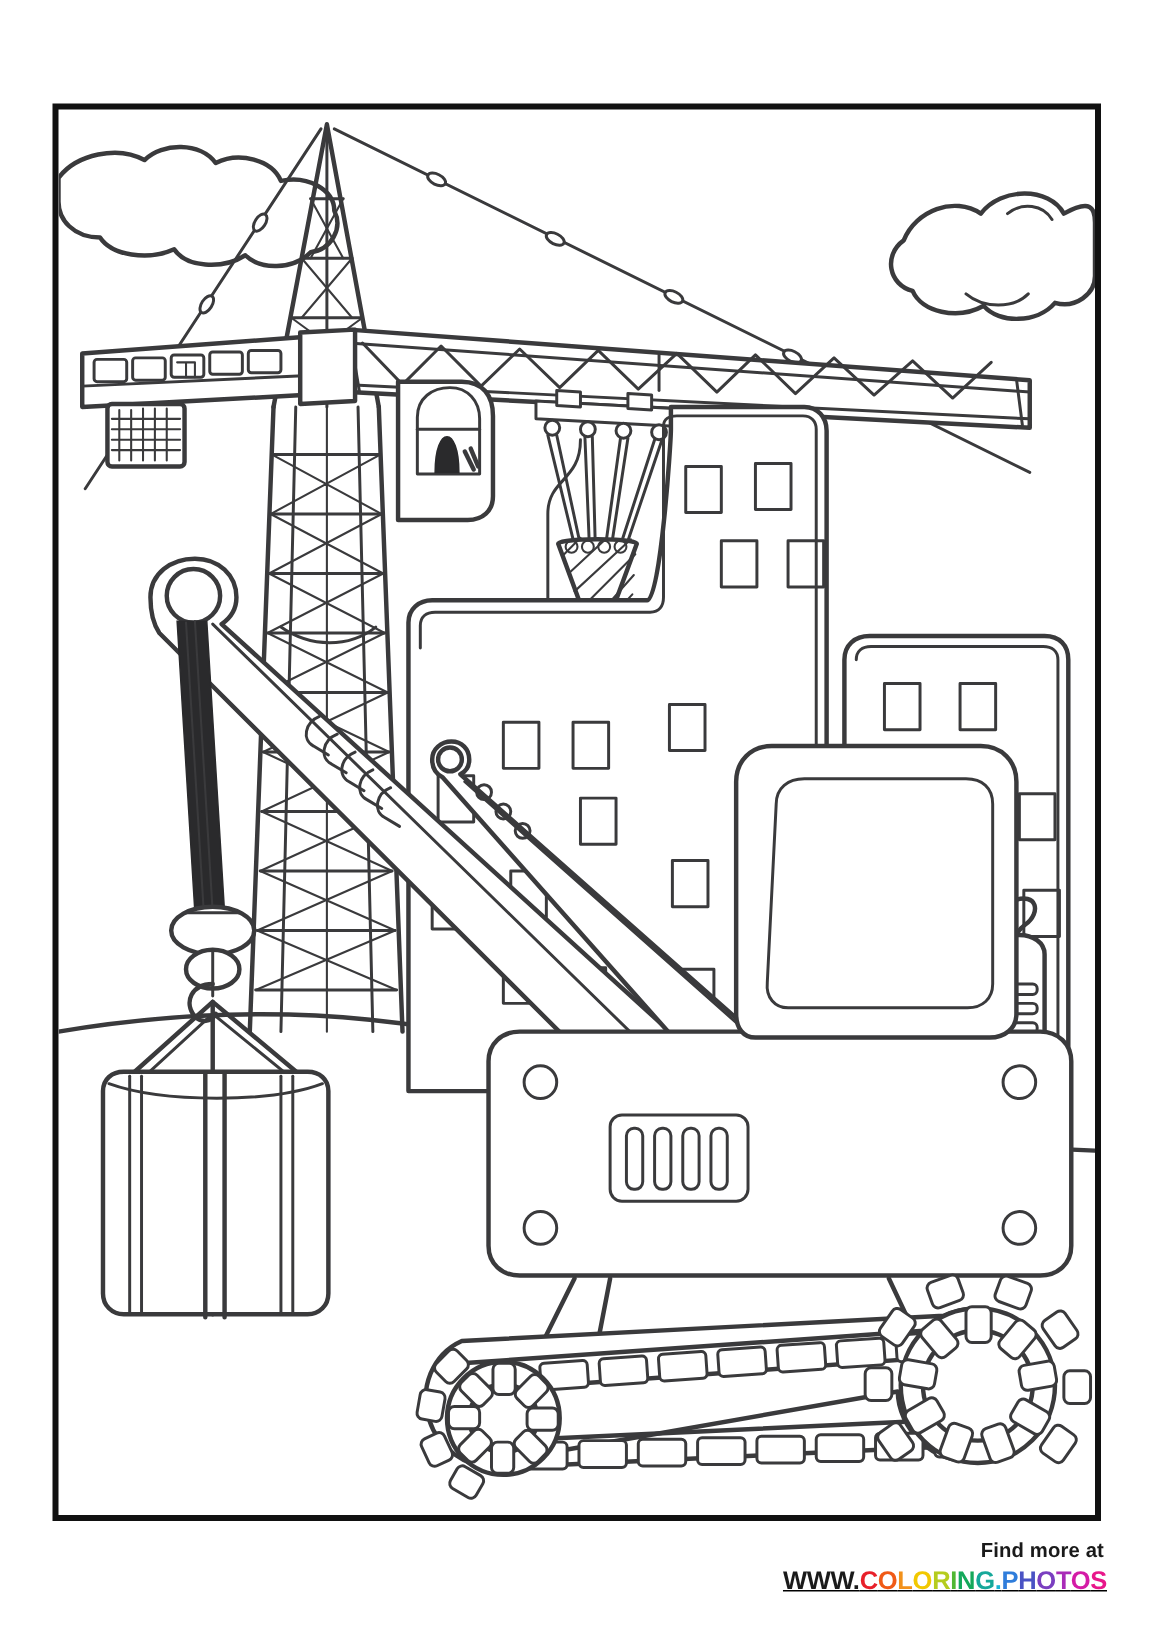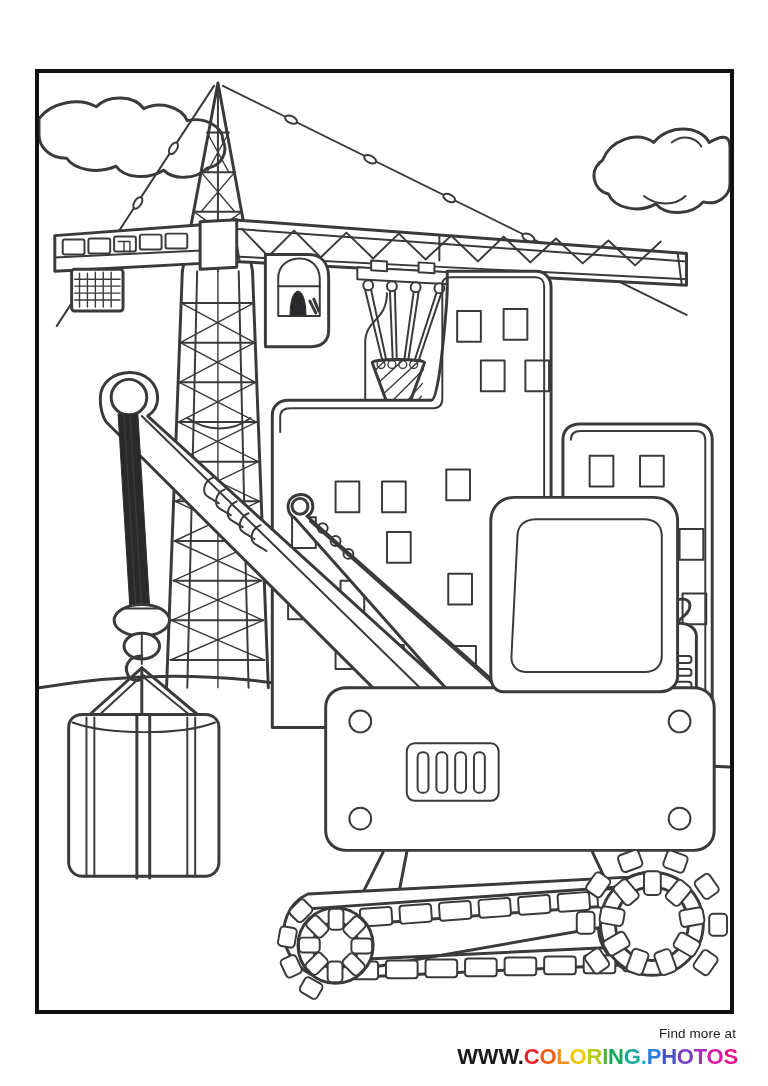--- a/index.html
+++ b/index.html
@@ -83,32 +83,33 @@
     left: 0;
     top: 1022px;
     width: 768px;
     height: 64px;
   }
   #find-more {
     position: absolute;
     right: 32px;
     top: 4px;
     font-size: 13.5px;
-    font-weight: normal;
+    font-weight: bold;
     color: #1a1a1a;
     letter-spacing: 0.1px;
   }
   #wordmark {
     position: absolute;
     right: 30px;
     top: 22px;
-    font-size: 22px;
+    font-size: 17px;
     font-weight: bold;
     letter-spacing: -0.2px;
     white-space: nowrap;
+    text-decoration: underline;
   }
   #wordmark span { display: inline; }
 </style>
 </head>
 <body>
 
 <div id="page">
 
   <div id="artboard">
     <svg viewBox="0 0 699 945" preserveAspectRatio="none">

